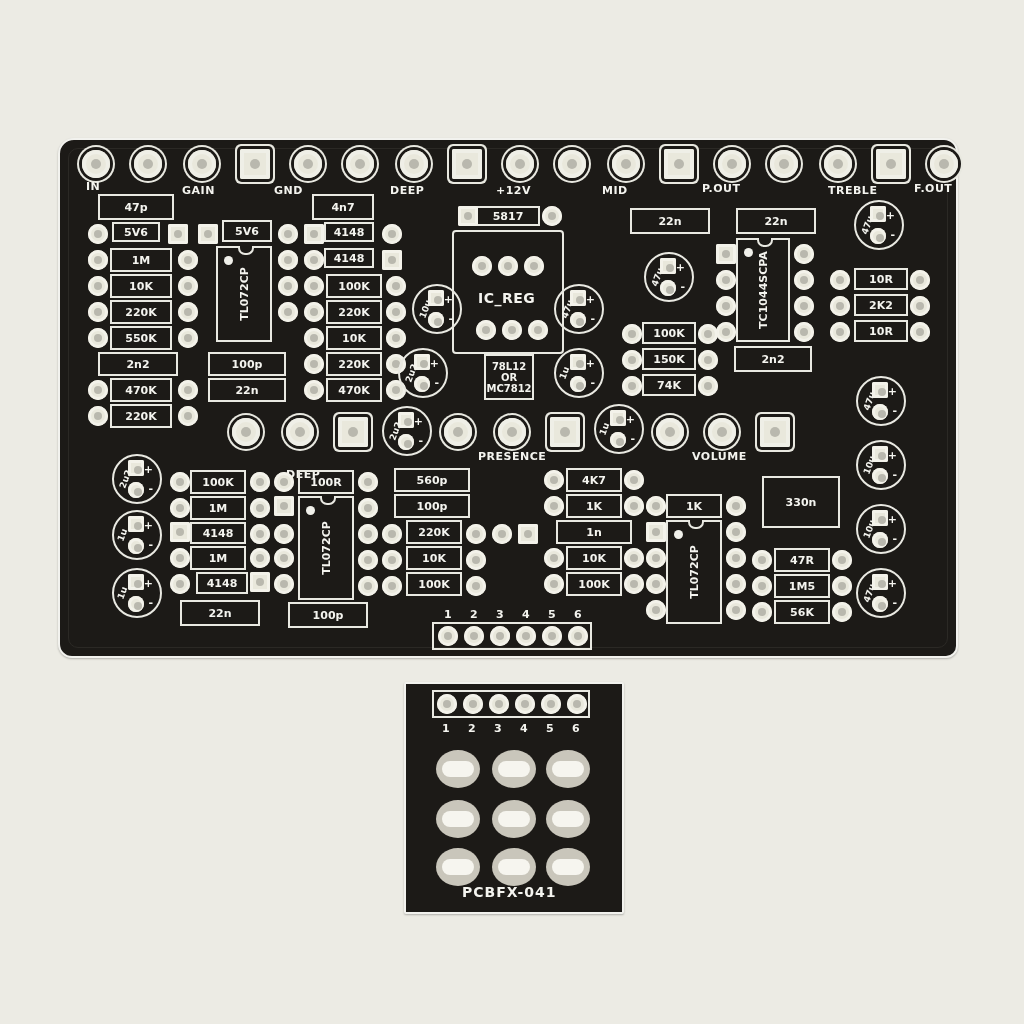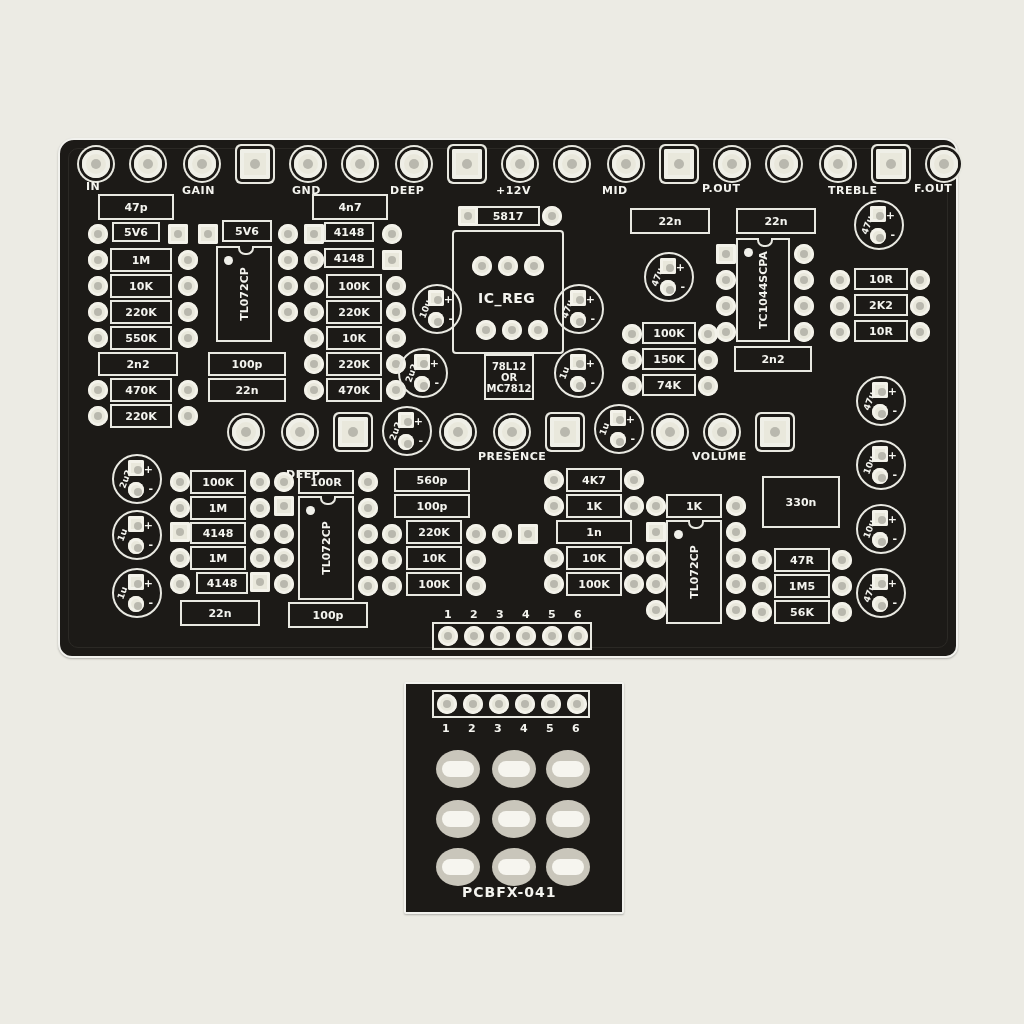--- a/index.html
+++ b/index.html
@@ -49,32 +49,32 @@
   <div class="pad big" style="left:552px;top:10px"></div>
   <div class="pad bigsq" style="left:604px;top:9px"></div>
   <div class="pad big" style="left:658px;top:10px"></div>
   <div class="pad big" style="left:710px;top:10px"></div>
   <div class="pad big" style="left:764px;top:10px"></div>
   <div class="pad bigsq" style="left:816px;top:9px"></div>
   <div class="pad big" style="left:870px;top:10px"></div>
 
   <span class="lbl" style="left:26px;top:40px">IN</span>
   <span class="lbl" style="left:122px;top:44px">GAIN</span>
-  <span class="lbl" style="left:232px;top:44px">GND</span>
+  <span class="lbl" style="left:214px;top:44px">GND</span>
   <span class="lbl" style="left:330px;top:44px">DEEP</span>
   <span class="lbl" style="left:436px;top:44px">+12V</span>
   <span class="lbl" style="left:542px;top:44px">MID</span>
   <span class="lbl" style="left:642px;top:42px">P.OUT</span>
   <span class="lbl" style="left:768px;top:44px">TREBLE</span>
   <span class="lbl" style="left:854px;top:42px">F.OUT</span>
 
   <div class="part" style="left:38px;top:54px;width:76px;height:26px">
       <span>47p</span>
     </div>
-  <div class="part" style="left:252px;top:54px;width:76px;height:26px">
+  <div class="part" style="left:252px;top:54px;width:62px;height:26px">
       <span>4n7</span>
     </div>
 
   <div class="part" style="left:52px;top:82px;width:48px;height:20px">
       <span>5V6</span>
     </div>
   <div class="part" style="left:162px;top:80px;width:50px;height:22px">
       <span>5V6</span>
     </div>
   <div class="part" style="left:264px;top:82px;width:50px;height:20px">

